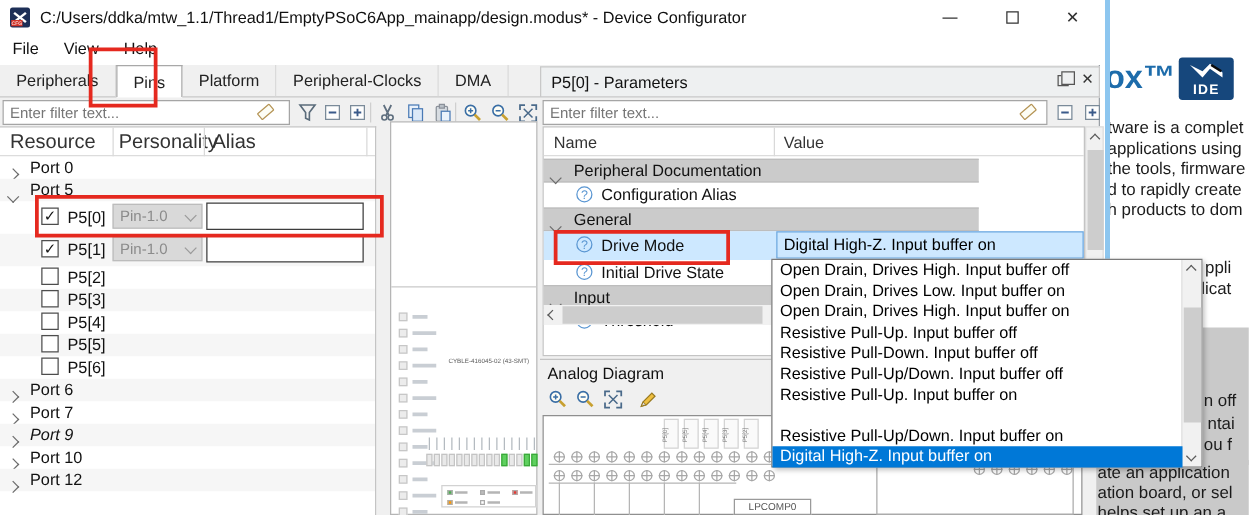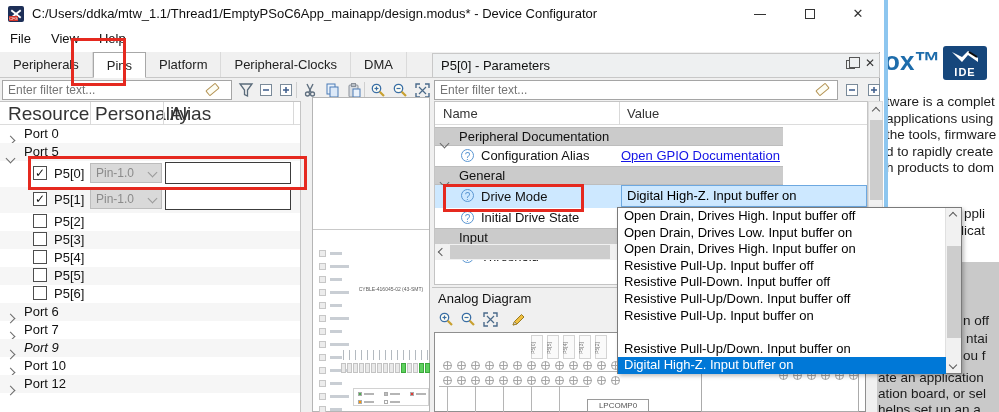--- a/index.html
+++ b/index.html
@@ -38,21 +38,21 @@
   .filter-input { position:absolute; height:20px; border:1px solid #a5a5a5; background:#fff;
     font-size:12px; color:#909090; padding:0 22px 0 5px; font-family:inherit; }
   .eraser { position:absolute; width:13px; height:7px; border:1px solid #b59455; background:#fdfdf4;
     transform:rotate(-40deg); border-radius:1px; }
   .tb-icon { position:absolute; width:17px; height:17px; }
   .tb-sep { position:absolute; width:0; height:16px; border-left:1px solid #cfcfcf; }
 
   
   #left-panel { position:absolute; left:0; top:101px; width:301px; height:311px;
     background:#fff; border-top:1px solid #c4c4c4; border-right:1px solid #c4c4c4; }
-  .tree-header { position:absolute; top:0; height:23px; line-height:23px; font-size:19px; color:#333; }
+  .tree-header { position:absolute; top:0; height:23px; line-height:23px; font-size:16px; color:#333; }
   .col-line { position:absolute; top:0; width:0; height:23px; border-left:1px solid #d9d9d9; }
   #tree-rows { position:absolute; left:0; top:23px; width:300px; }
   .trow { position:absolute; left:0; width:300px; }
   .trow.stripe { background:#f6f6f6; }
   .chev { display:inline-block; width:7px; height:7px;
     border-right:1.4px solid #6b6b6b; border-bottom:1.4px solid #6b6b6b; }
   .chev.right { transform:rotate(-45deg); }
   .chev.down  { transform:rotate(45deg); }
   .trow .chev-box { position:absolute; left:7px; top:5px; }
   .trow .port-label { position:absolute; left:24px; top:0; font-size:13px; color:#111; line-height:18px; }
@@ -448,21 +448,20 @@
         <div class="col-line" style="left: 184px;"></div>
       </div>
     <div id="prows">
         <div class="prow group" style="top: 0px; height: 19px;">
           <div class="chev-box"><span class="chev down"></span></div>
           <div class="grp-label" style="top: 1px;">Peripheral Documentation</div>
         </div>
         <div class="prow param" style="top: 19px; height: 20px;">
           <div class="help-icon" style="top: 2.5px;">?</div>
           <div class="prm-label" style="top: 2px;">Configuration Alias</div>
-          <div class="pvalue" style="top: 2px;"><a href="#">Open GPIO Documentation</a></div>
         </div>
         <div class="prow group" style="top: 39px; height: 19px;">
           <div class="chev-box"><span class="chev down"></span></div>
           <div class="grp-label" style="top: 1px;">General</div>
         </div>
         <div class="prow param selected" style="top: 58px; height: 23px;">
           <div class="help-icon" style="top: 4px;">?</div>
           <div class="prm-label" style="top: 3.5px;">Drive Mode</div>
           <div id="combo-field">Digital High-Z. Input buffer on</div>
         </div>

